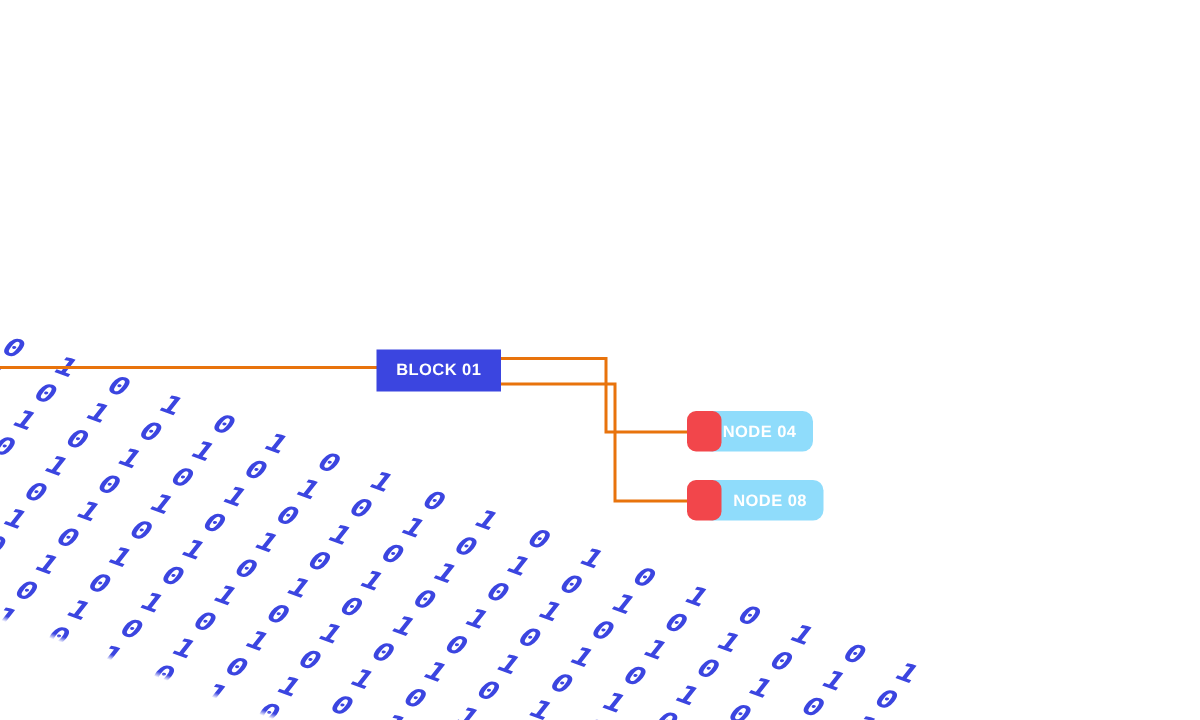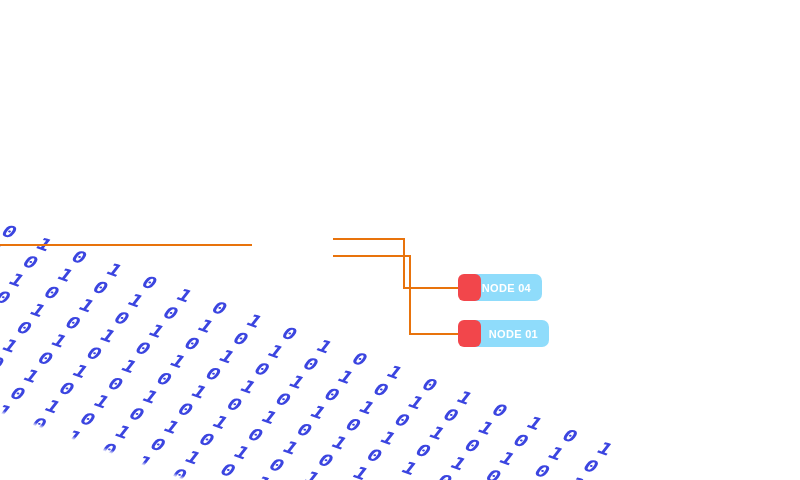--- a/index.html
+++ b/index.html
@@ -155,28 +155,31 @@
     </div>
   </div>
 
 
   <svg id="connector-layer" viewBox="0 0 800 480" width="800" height="480" xmlns="http://www.w3.org/2000/svg">
     <path d="M 0 245 L 252 245" fill="none" stroke="#e8730c" stroke-width="2"></path>
     <path d="M 333 239 L 404 239 L 404 288 L 469 288" fill="none" stroke="#e8730c" stroke-width="2"></path>
     <path d="M 333 256 L 410 256 L 410 334 L 469 334" fill="none" stroke="#e8730c" stroke-width="2"></path>
   </svg>
 
+  <div id="block-01">
+    <span class="lbl">BLOCK 01</span>
+  </div>
 
   <div id="node-04" class="node-chip">
     <div class="chip-body">
       <span class="lbl">NODE 04</span>
     </div>
     <div class="chip-marker"></div>
   </div>
 
   <div id="node-05" class="node-chip">
     <div class="chip-body">
-      <span class="lbl">NODE 01</span>
+      <span class="lbl">NODE 08</span>
     </div>
     <div class="chip-marker"></div>
   </div>
 
 </div>
 
 </body></html>

